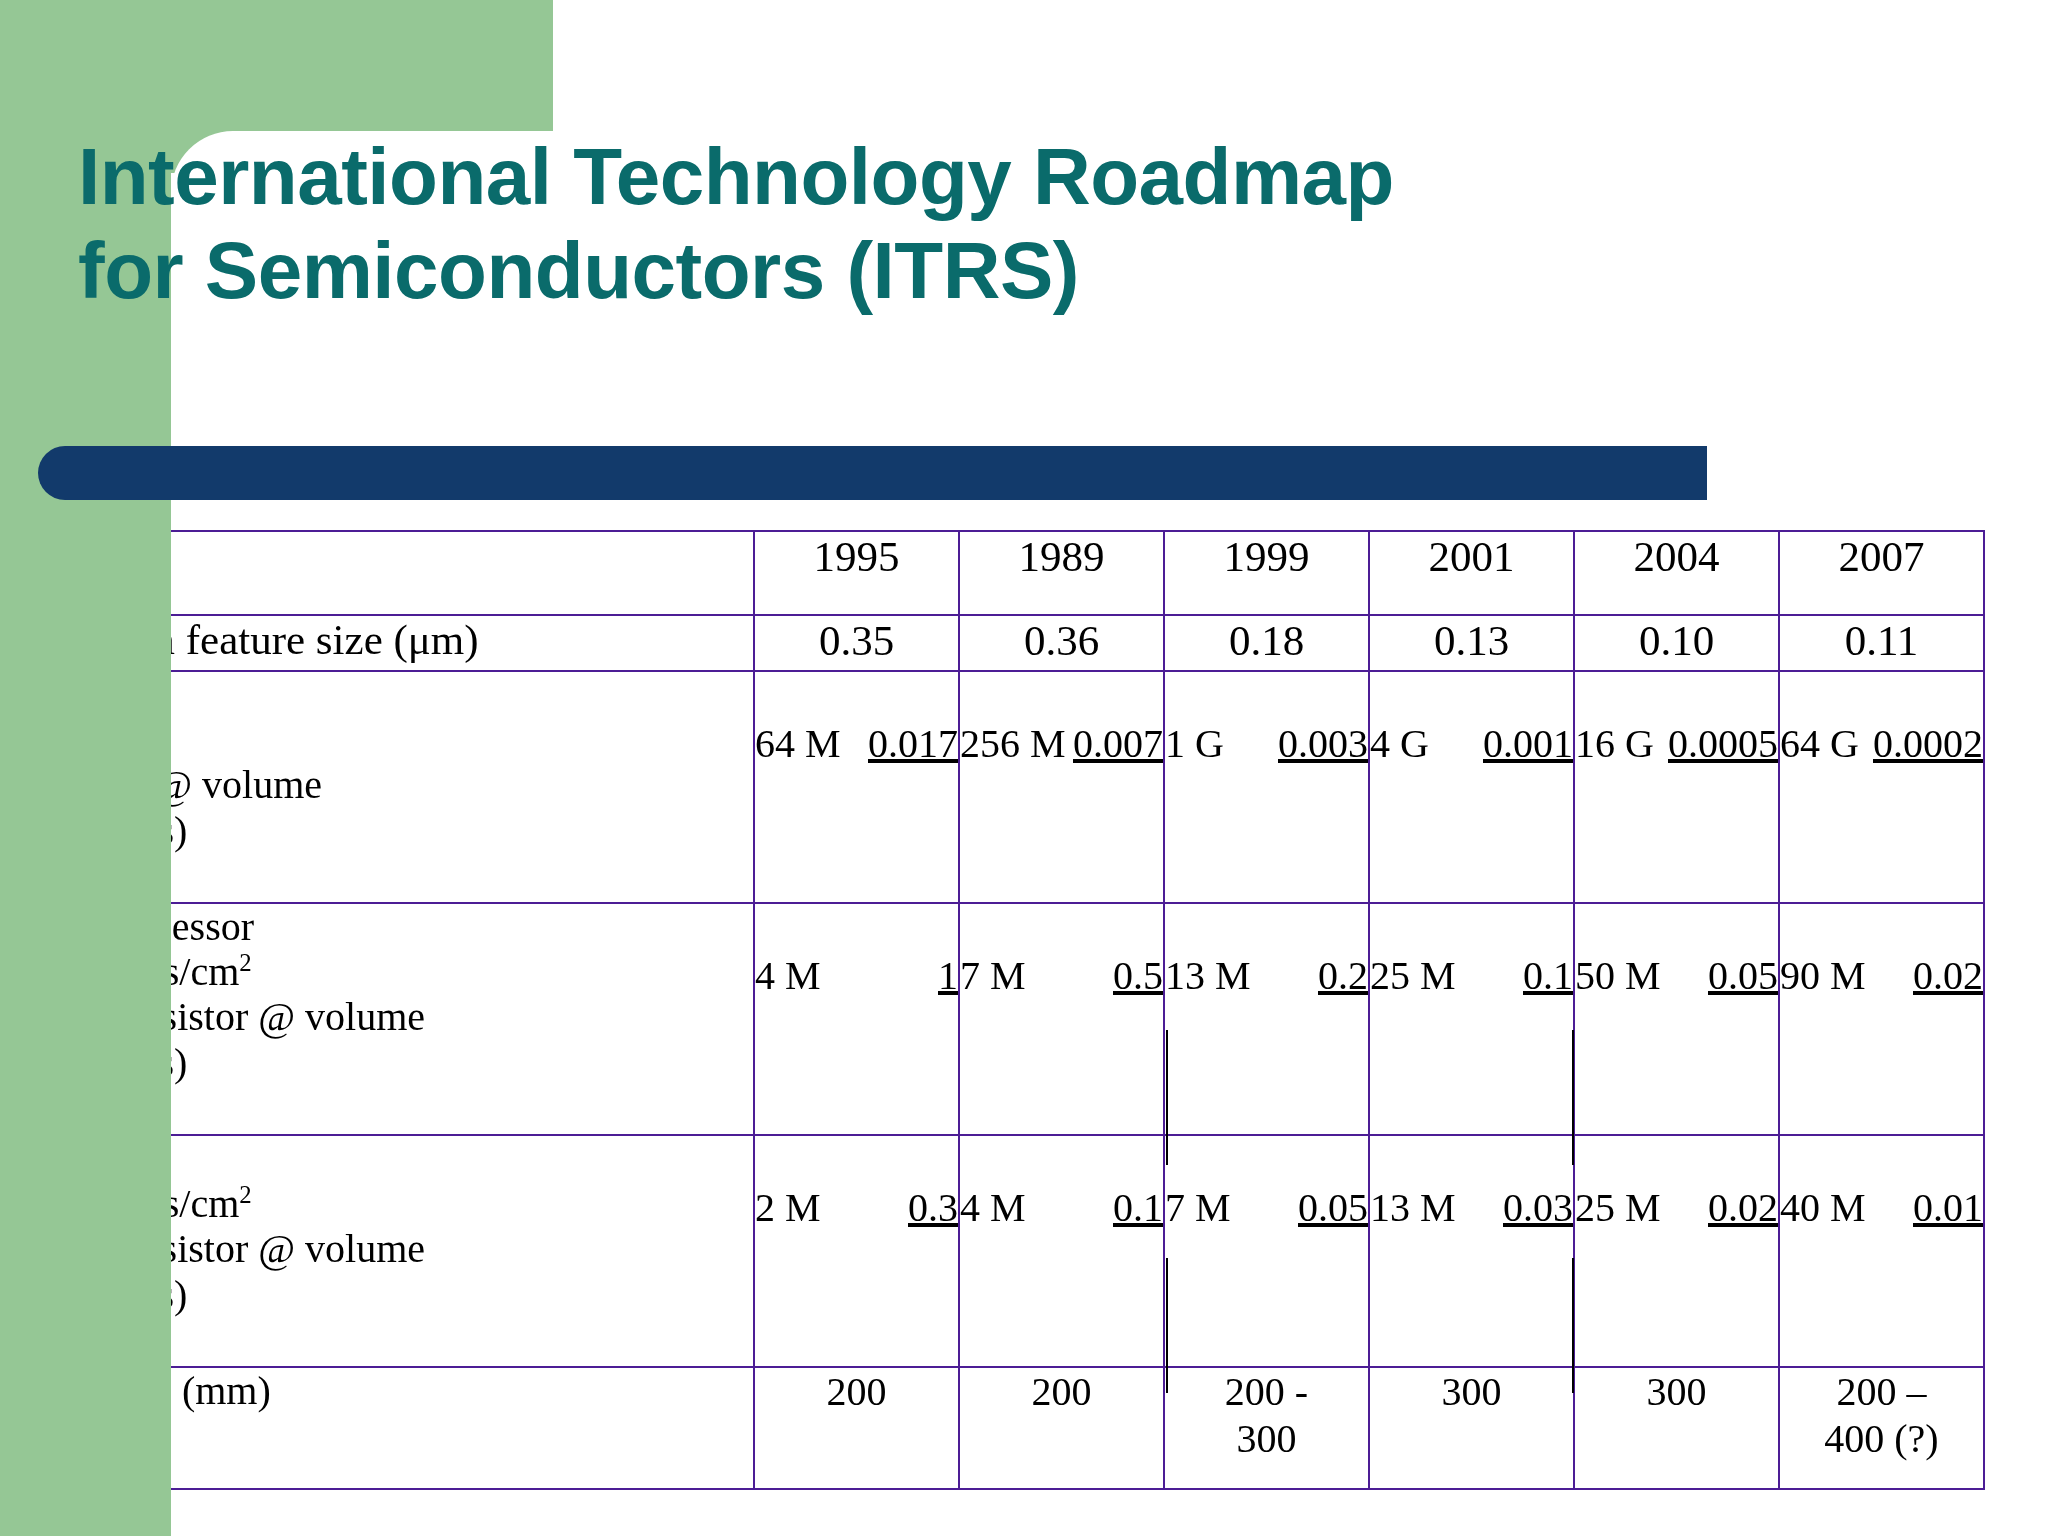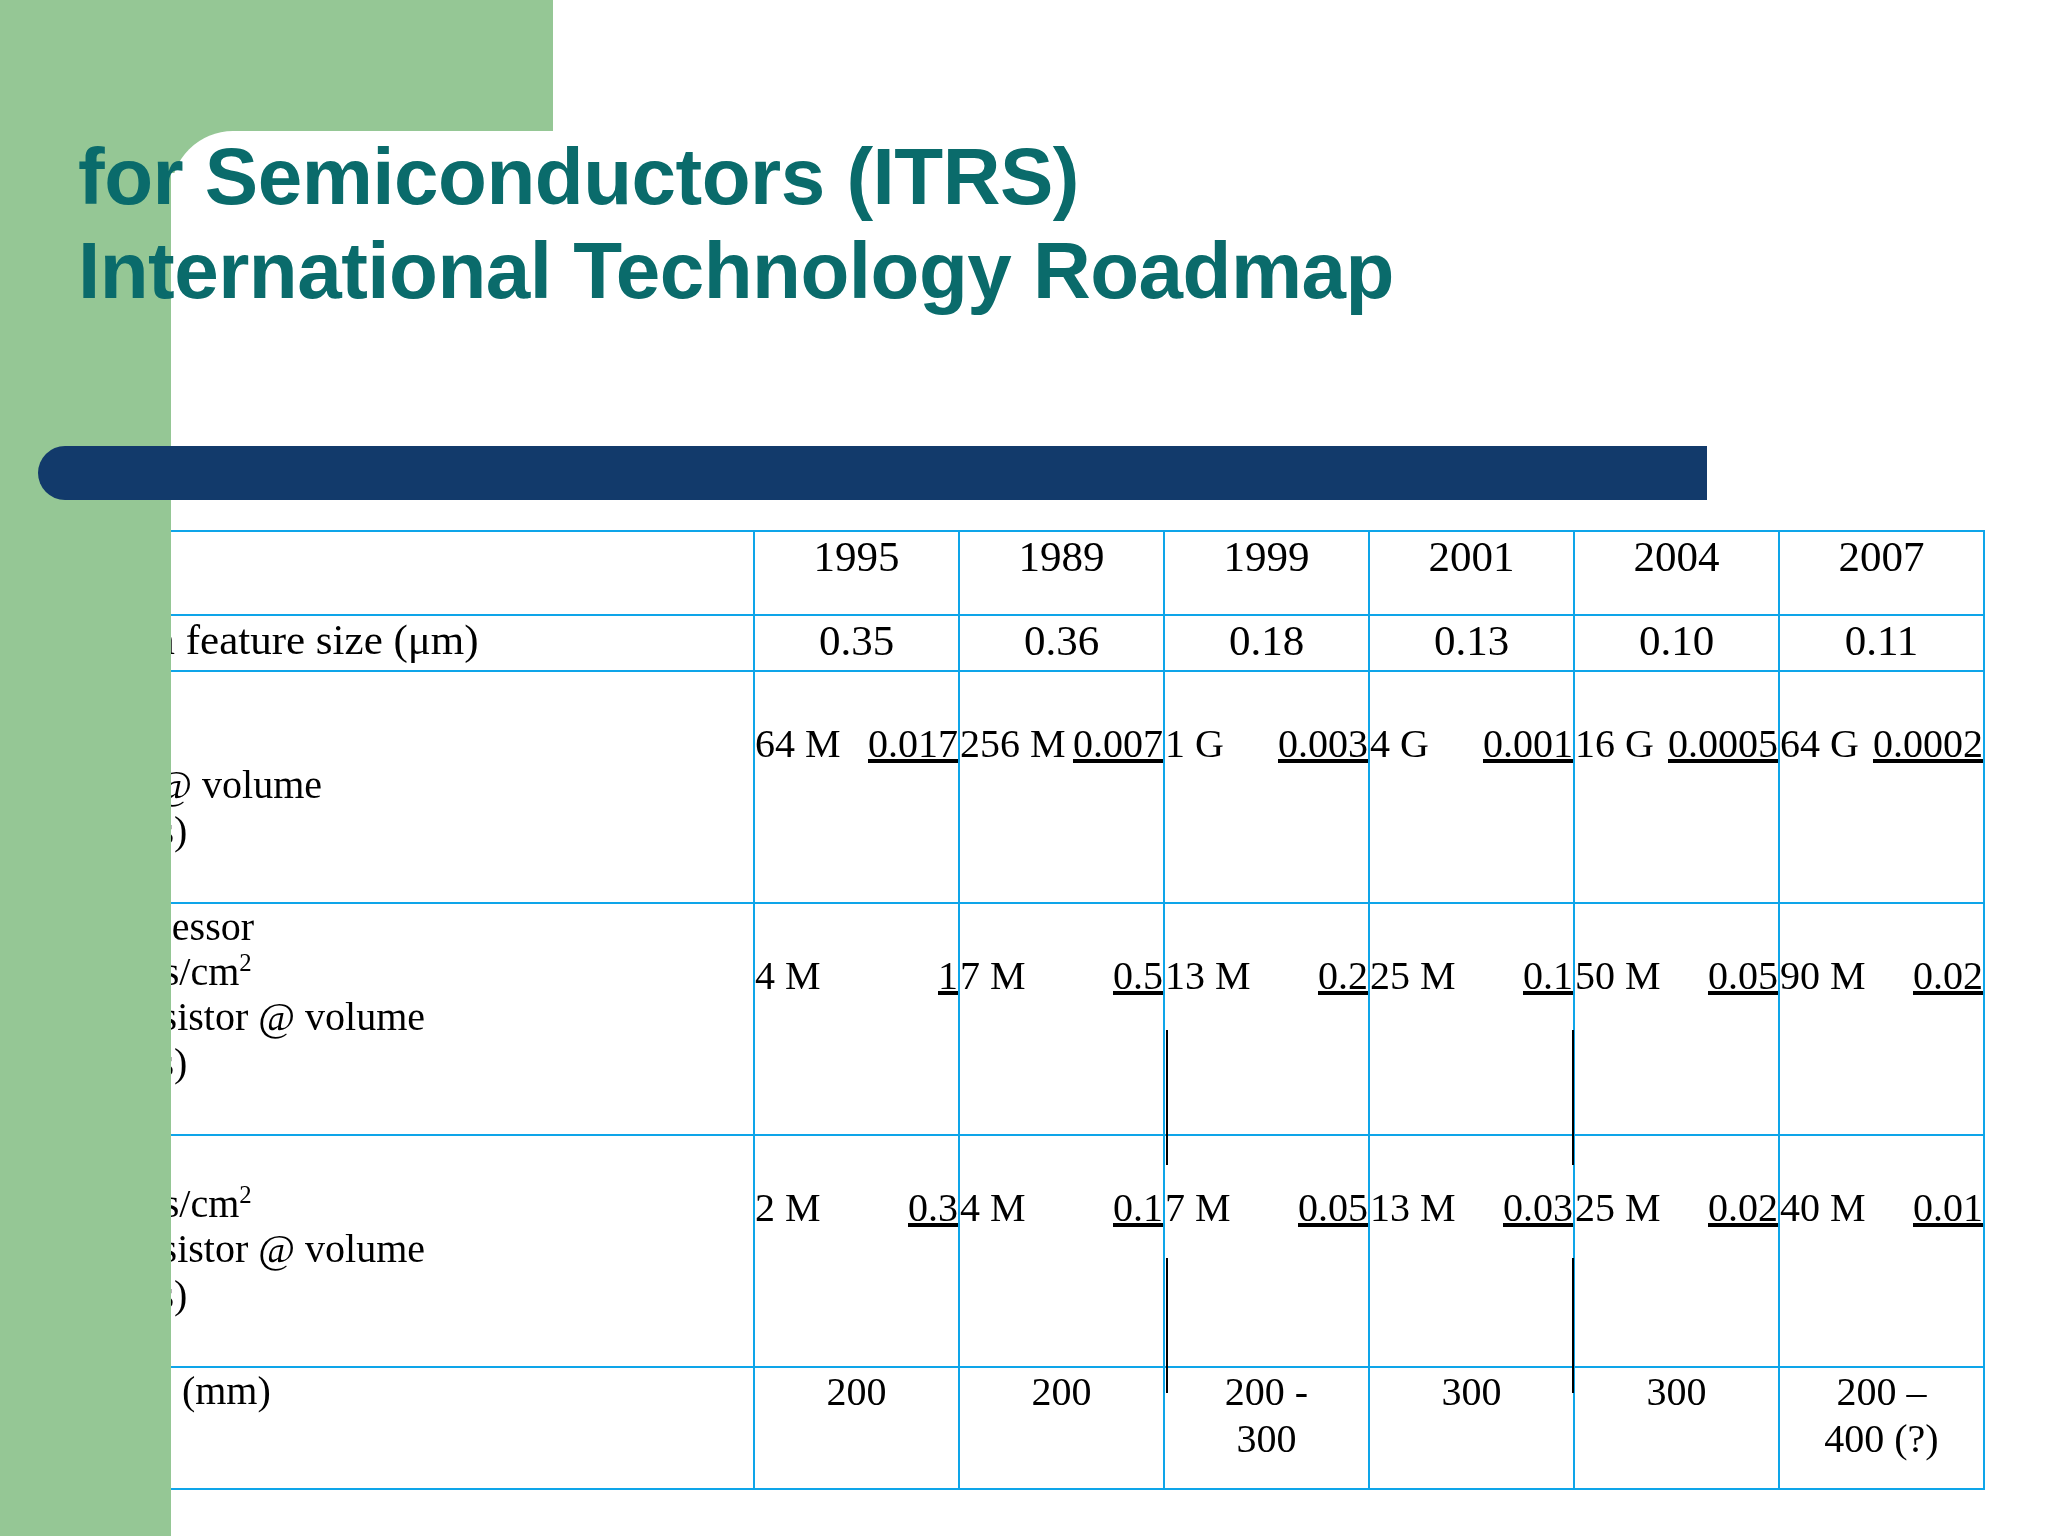--- a/index.html
+++ b/index.html
@@ -80,21 +80,21 @@
     left: 1px;
     top: 530px;
     width: 1970px;
     border-collapse: collapse;
     z-index: 2;
     table-layout: fixed;
     font-size: 40px;
     color: #000000;
   }
   #roadmap-table td, #roadmap-table th {
-    border: 2px solid #0ea5e9;
+    border: 2px solid #4c1d95;
     padding: 0;
     vertical-align: top;
     font-weight: normal;
     background: transparent;
   }
   .label-cell {
     width: 750px;
     text-align: left;
     padding-left: 8px;
     line-height: 1.13;
@@ -143,22 +143,22 @@
   }
 </style>
 </head>
 <body>
 
 <div id="green-block"></div>
 <div id="white-rounded"></div>
 <div id="green-strip"></div>
 
 <div id="title">
+  <span class="tline">International Technology Roadmap</span>
   <span class="tline">for Semiconductors (ITRS)</span>
-  <span class="tline">International Technology Roadmap</span>
 </div>
 
 <div id="navy-bar"></div>
 
 <table id="roadmap-table">
   <tbody id="table-body">
       <tr class="hdr-row">
         <td class="label-cell"></td>
         <td class="year-cell">1995</td>
         <td class="year-cell">1989</td>

